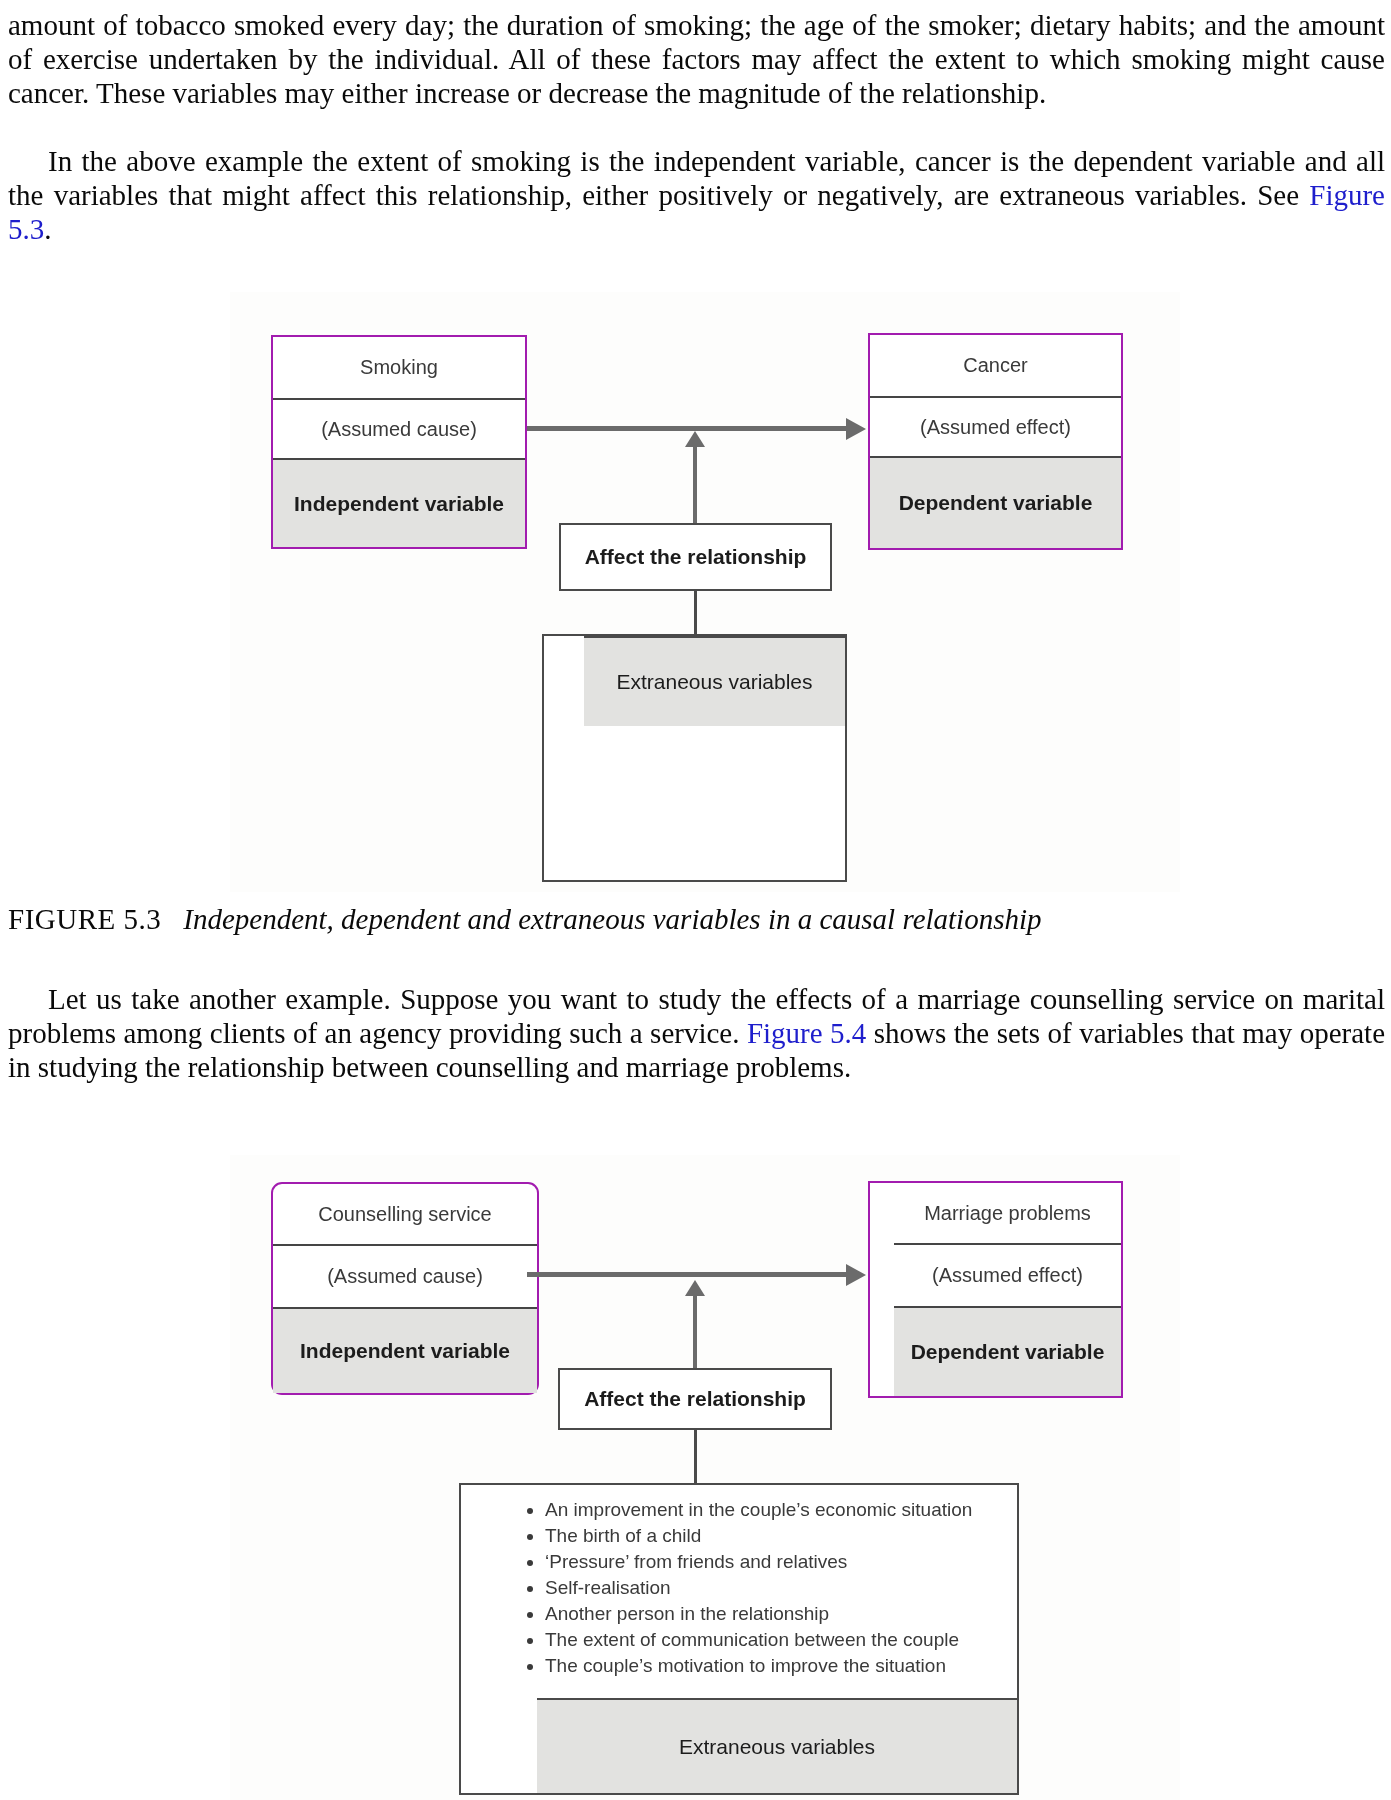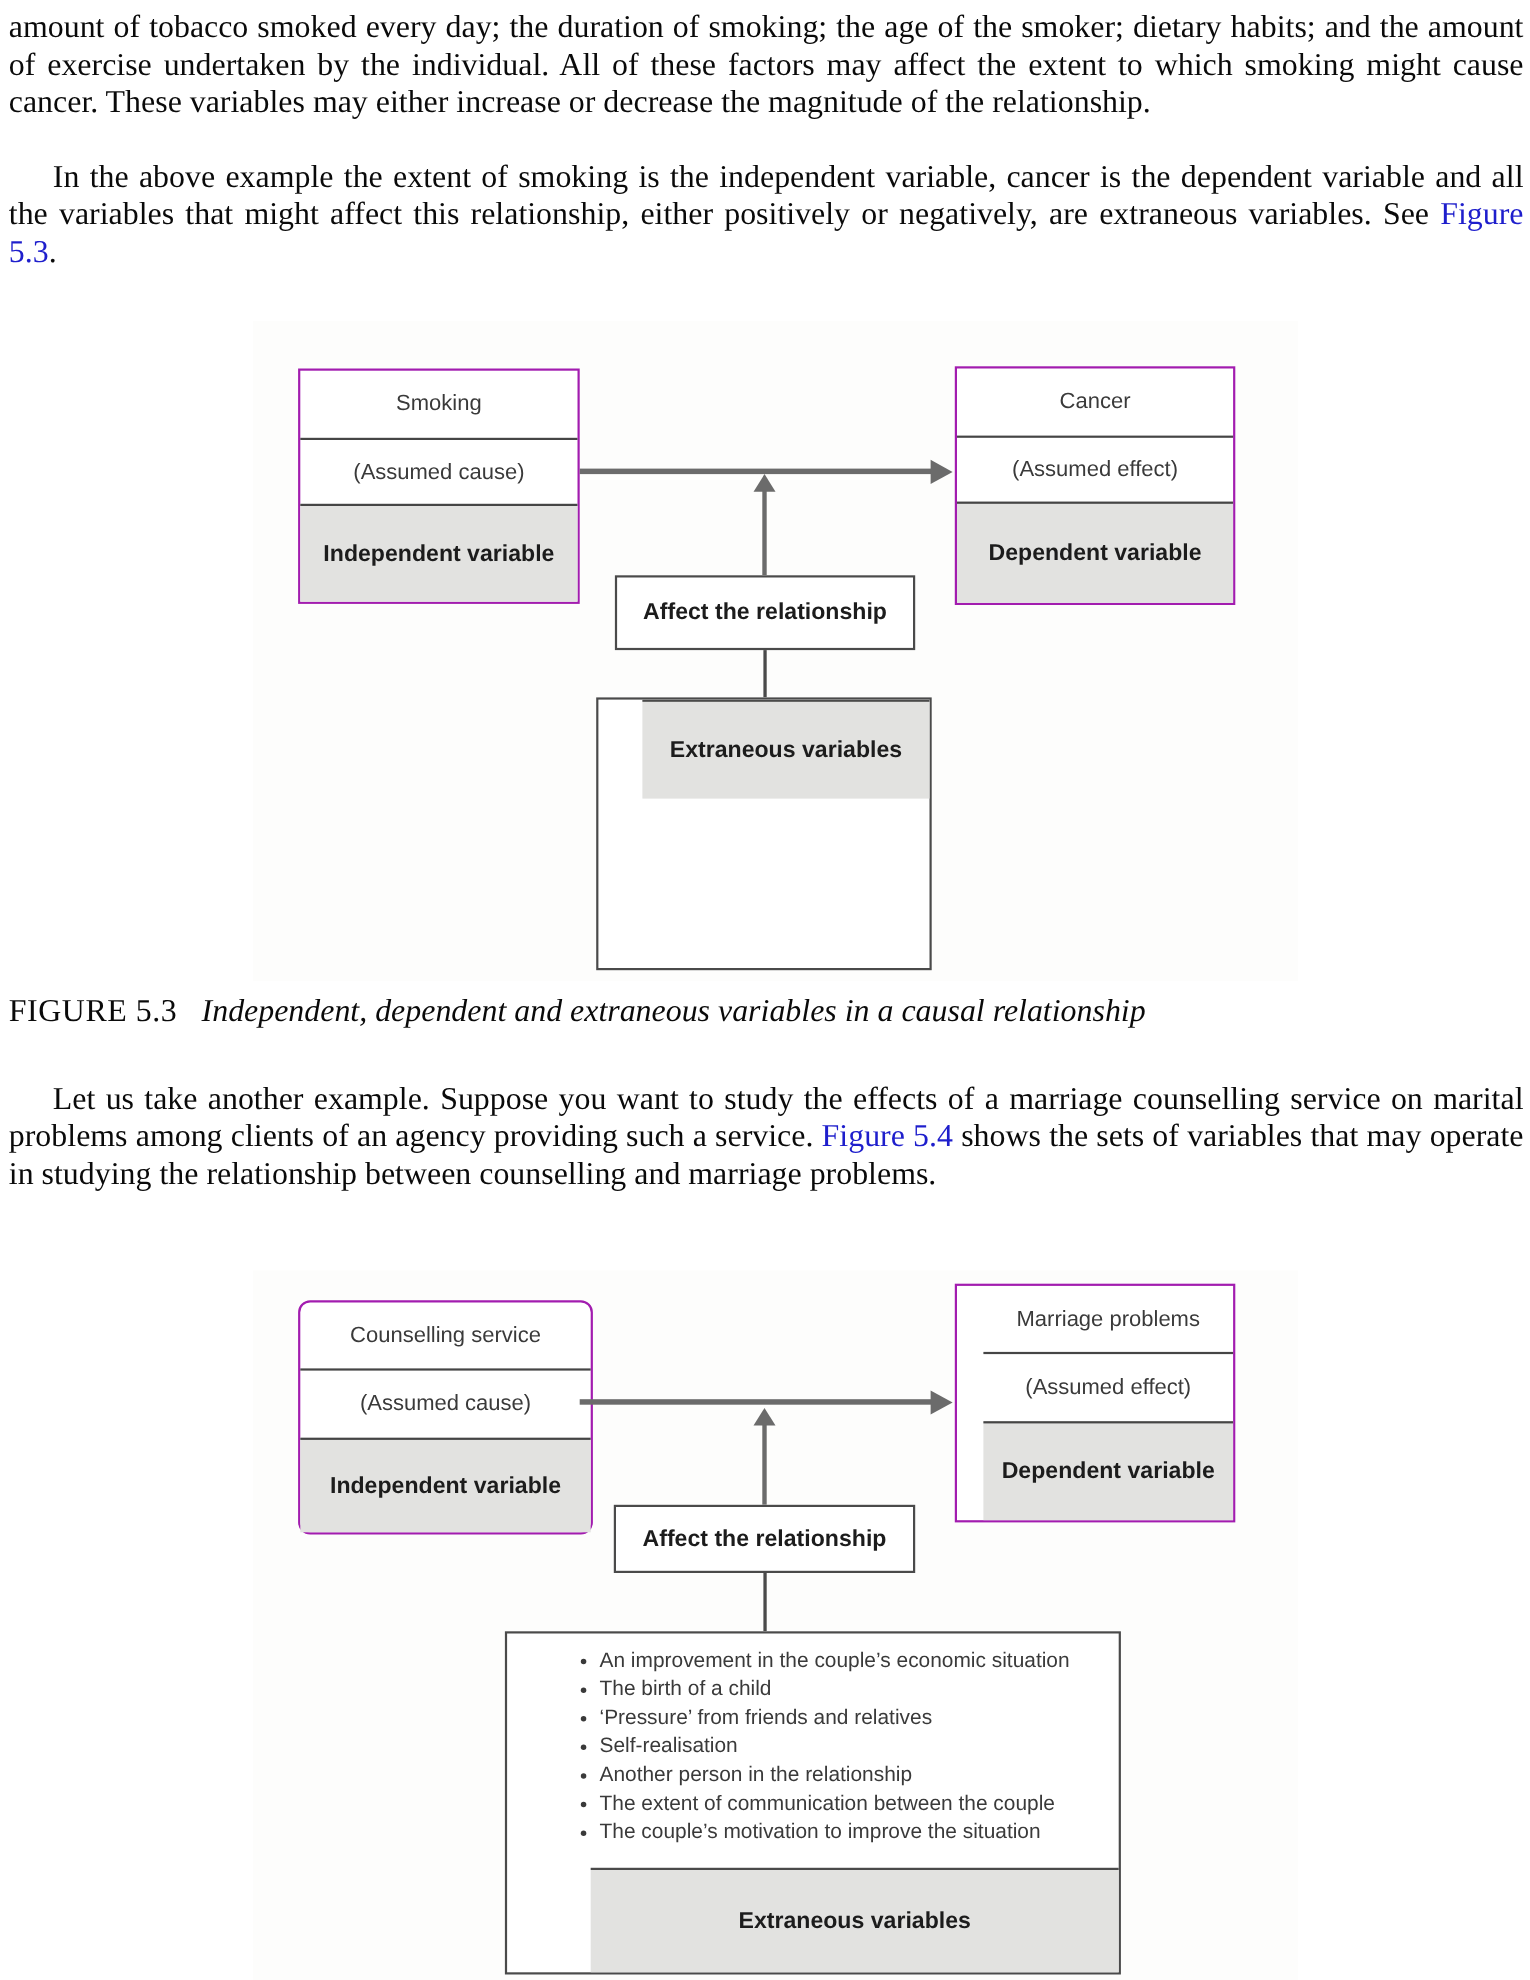--- a/index.html
+++ b/index.html
@@ -105,21 +105,21 @@
     white-space: pre-line;
     line-height: 24px;
   }
   .bullets-footer {
     box-sizing: border-box;
     border-top: 2px solid #4a4a4a;
     background: #e2e2e0;
     display: flex;
     align-items: center;
     justify-content: center;
-    font-weight: bold;
+    font-weight: normal;
     font-size: 21px;
     color: #1c1c1c;
     margin-left: 40px;
   }
   
   .h-line { position: absolute; background: #6b6b6b; }
   .arrowhead-right {
     position: absolute;
     width: 0; height: 0;
     border-top: 11px solid transparent;
@@ -148,21 +148,21 @@
   .fig1 .arrowhead-up  { left: 455px; top: 139px; }
   .fig1 .affect-box    { left: 329px; top: 231px; width: 273px; height: 68px; }
   .fig1 .connector     { left: 464px; top: 299px; width: 3px; height: 43px; }
   .fig1 .bullets-box   { left: 312px; top: 342px; width: 305px; height: 248px; }
   .fig1 .bullets-area ul { padding: 20px 6px 0 46px; }
   .fig1 .bullets-footer { height: 90px; }
 
   
   .fig2 { left: 230px; top: 1155px; width: 950px; height: 645px; }
   .fig2 .box-left  { left: 41px;  top: 27px; width: 268px; height: 213px; border-radius: 11px; }
-  .fig2 .box-right { left: 638px; top: 12px; width: 255px; height: 217px; padding-left: 24px; }
+  .fig2 .box-right { left: 638px; top: 26px; width: 255px; height: 217px; padding-left: 24px; }
   .fig2 .row-title { height: 60px; }
   .fig2 .row-sub   { height: 63px; }
   .fig2 .h-line        { left: 297px; top: 117px; width: 320px; height: 5px; }
   .fig2 .arrowhead-right { left: 616px; top: 109px; }
   .fig2 .v-stem        { left: 463px; top: 140px; width: 4px; height: 73px; }
   .fig2 .arrowhead-up  { left: 455px; top: 125px; }
   .fig2 .affect-box    { left: 328px; top: 213px; width: 274px; height: 62px; }
   .fig2 .connector     { left: 464px; top: 275px; width: 3px; height: 53px; }
   .fig2 .bullets-box   { left: 229px; top: 328px; width: 560px; height: 312px; padding-left: 36px; }
   .fig2 .bullets-area ul { padding: 13px 4px 0 48px; }

